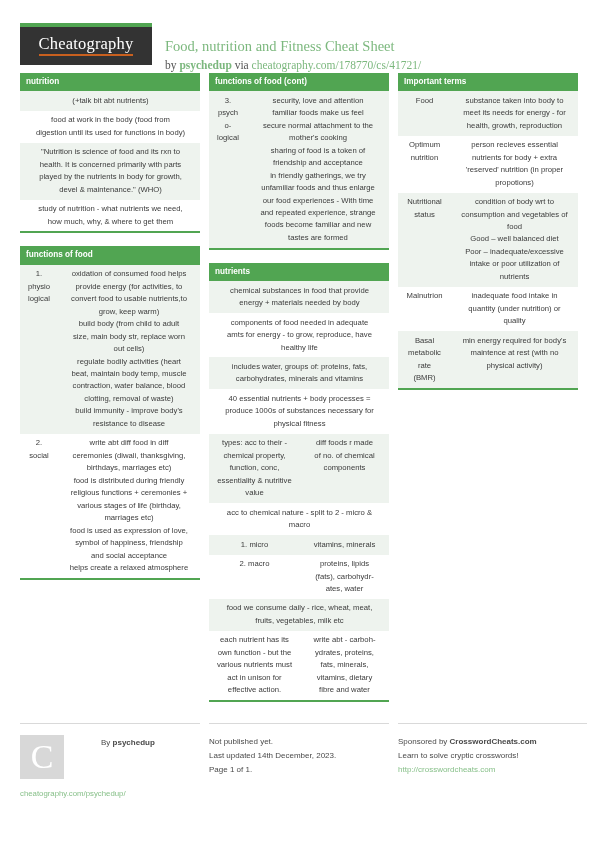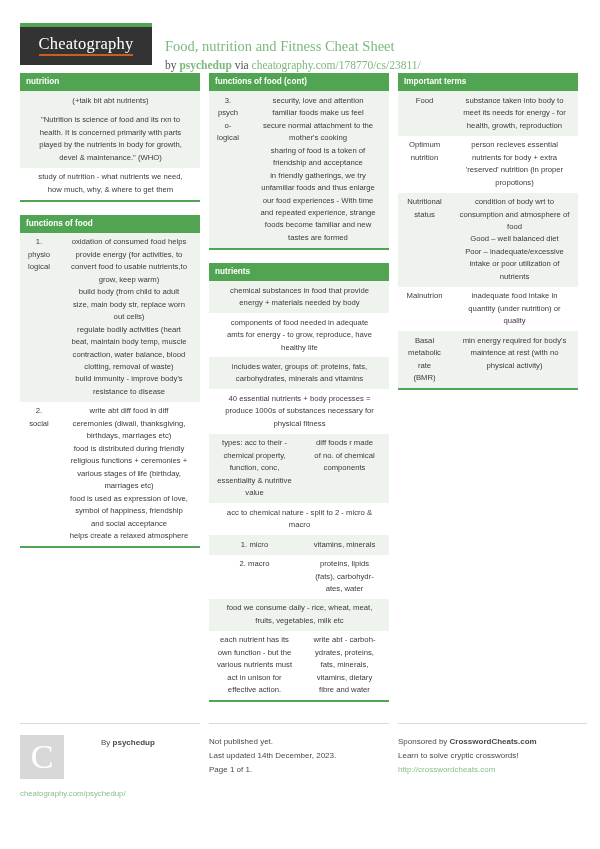--- a/index.html
+++ b/index.html
@@ -148,36 +148,42 @@
 
 <div class="page">
 
   <div class="header">
     <div class="logo-box">
       <span class="logo-text">Cheatography</span>
     </div>
     <div class="title-block">
       <div class="sheet-title">Food, nutrition and Fitness Cheat Sheet</div>
       <div class="byline">
-        <span>by </span><b class="grn">psychedup</b><span> via </span><span class="grn">cheatography.com/178770/cs/23811/</span>
+        <span>by </span><b class="grn">psychedup</b><span> via </span><span class="grn">cheatography.com/178770/cs/41721/</span>
       </div>
     </div>
   </div>
 
   <div class="columns">
 
     <div class="col">
 
       <div class="card">
         <div class="card-head">nutrition</div>
         <table class="kv">
             <tbody>
           <tr class="odd">
                 <td colspan="2">
             <span class="ln">(+talk bit abt nutrients)</span>
+          </td>
+              </tr>
+          <tr class="even">
+                <td colspan="2">
+            <span class="ln">food at work in the body (food from</span>
+            <span class="ln">digestion until its used for functions in body)</span>
           </td>
               </tr>
           <tr class="odd">
                 <td colspan="2">
             <span class="ln">"Nutrition is science of food and its rxn to</span>
             <span class="ln">health. It is concerned primarily with parts</span>
             <span class="ln">played by the nutrients in body for growth,</span>
             <span class="ln">devel &amp; maintenance." (WHO)</span>
           </td>
               </tr>
@@ -398,21 +404,21 @@
               <span class="ln">propotions)</span>
             </td>
           </tr>
           <tr class="odd">
             <td class="k-wide">
               <span class="ln">Nutritional</span>
               <span class="ln">status</span>
             </td>
             <td>
               <span class="ln">condition of body wrt to</span>
-              <span class="ln">consumption and atmosphere of</span>
+              <span class="ln">consumption and vegetables of</span>
               <span class="ln">food</span>
               <span class="ln">Good – well balanced diet</span>
               <span class="ln">Poor – inadequate/excessive</span>
               <span class="ln">intake or poor utilization of</span>
               <span class="ln">nutrients</span>
             </td>
           </tr>
           <tr class="even">
             <td class="k-wide">
               <span class="ln">Malnutrion</span>

